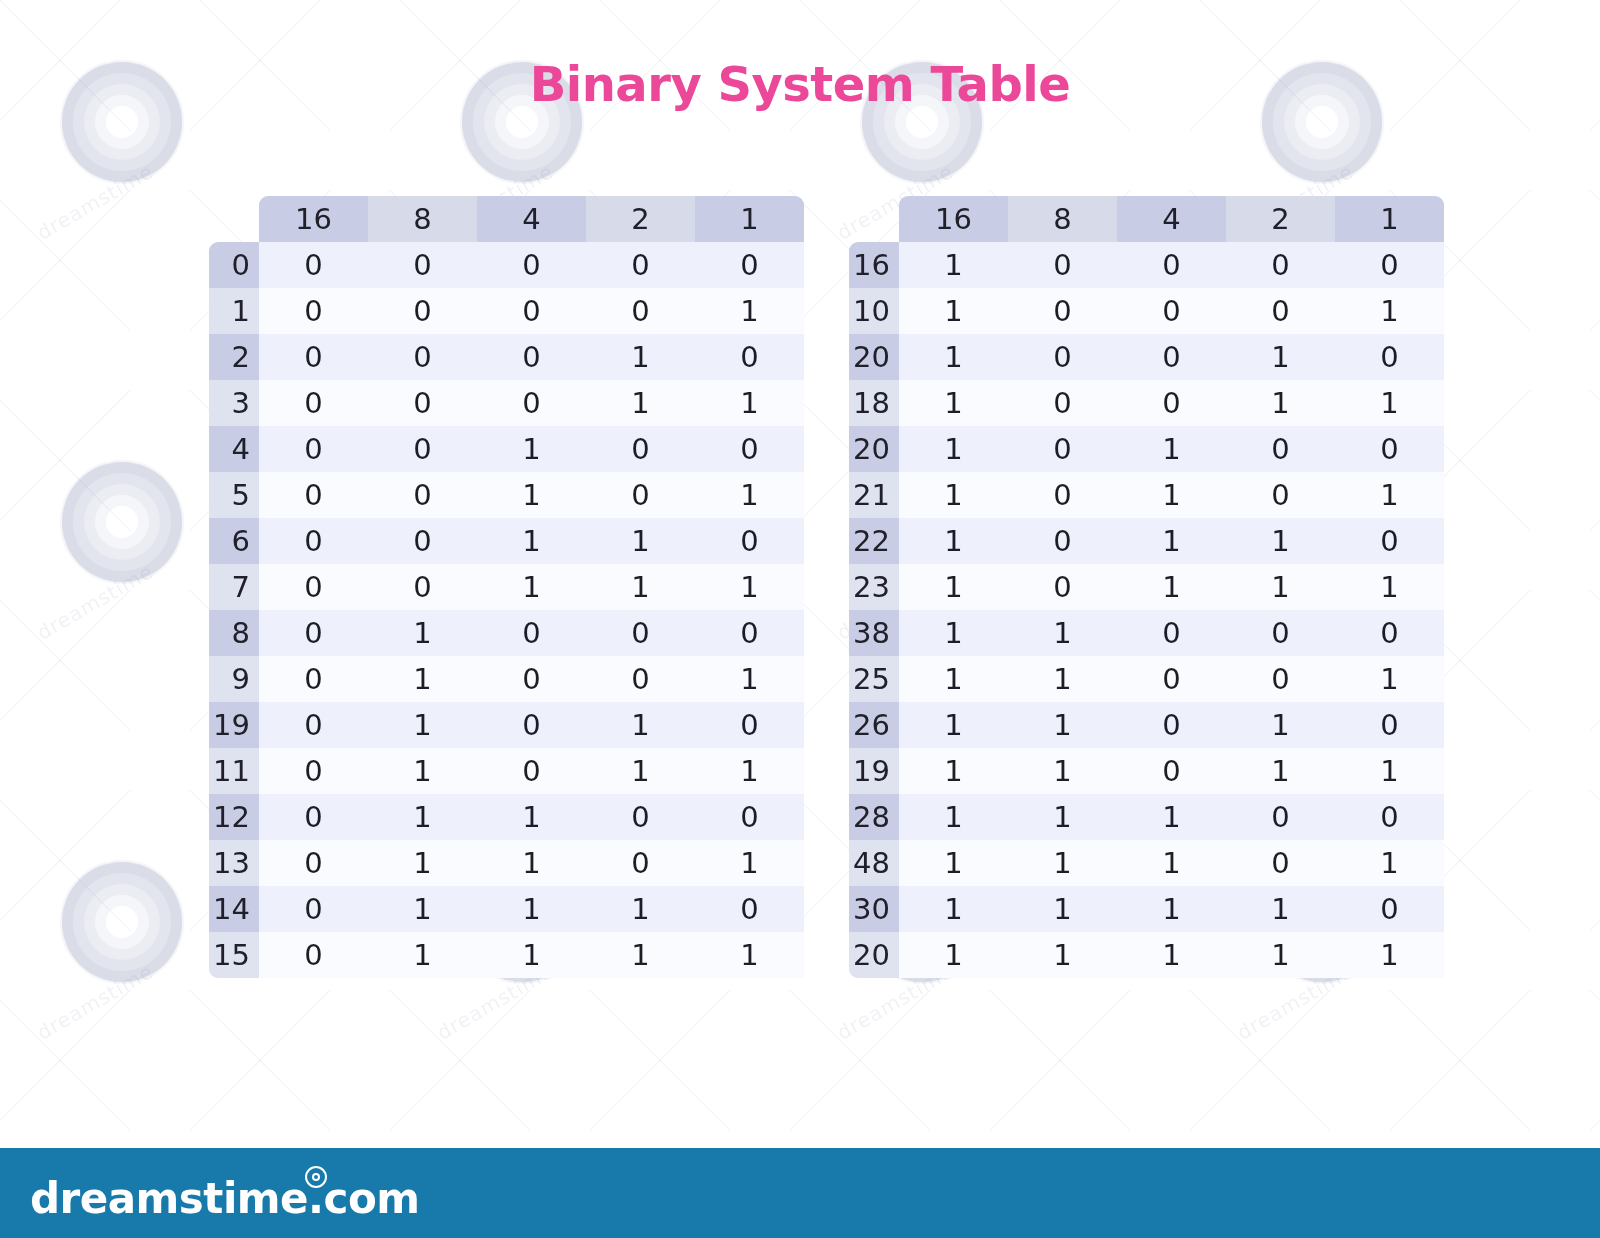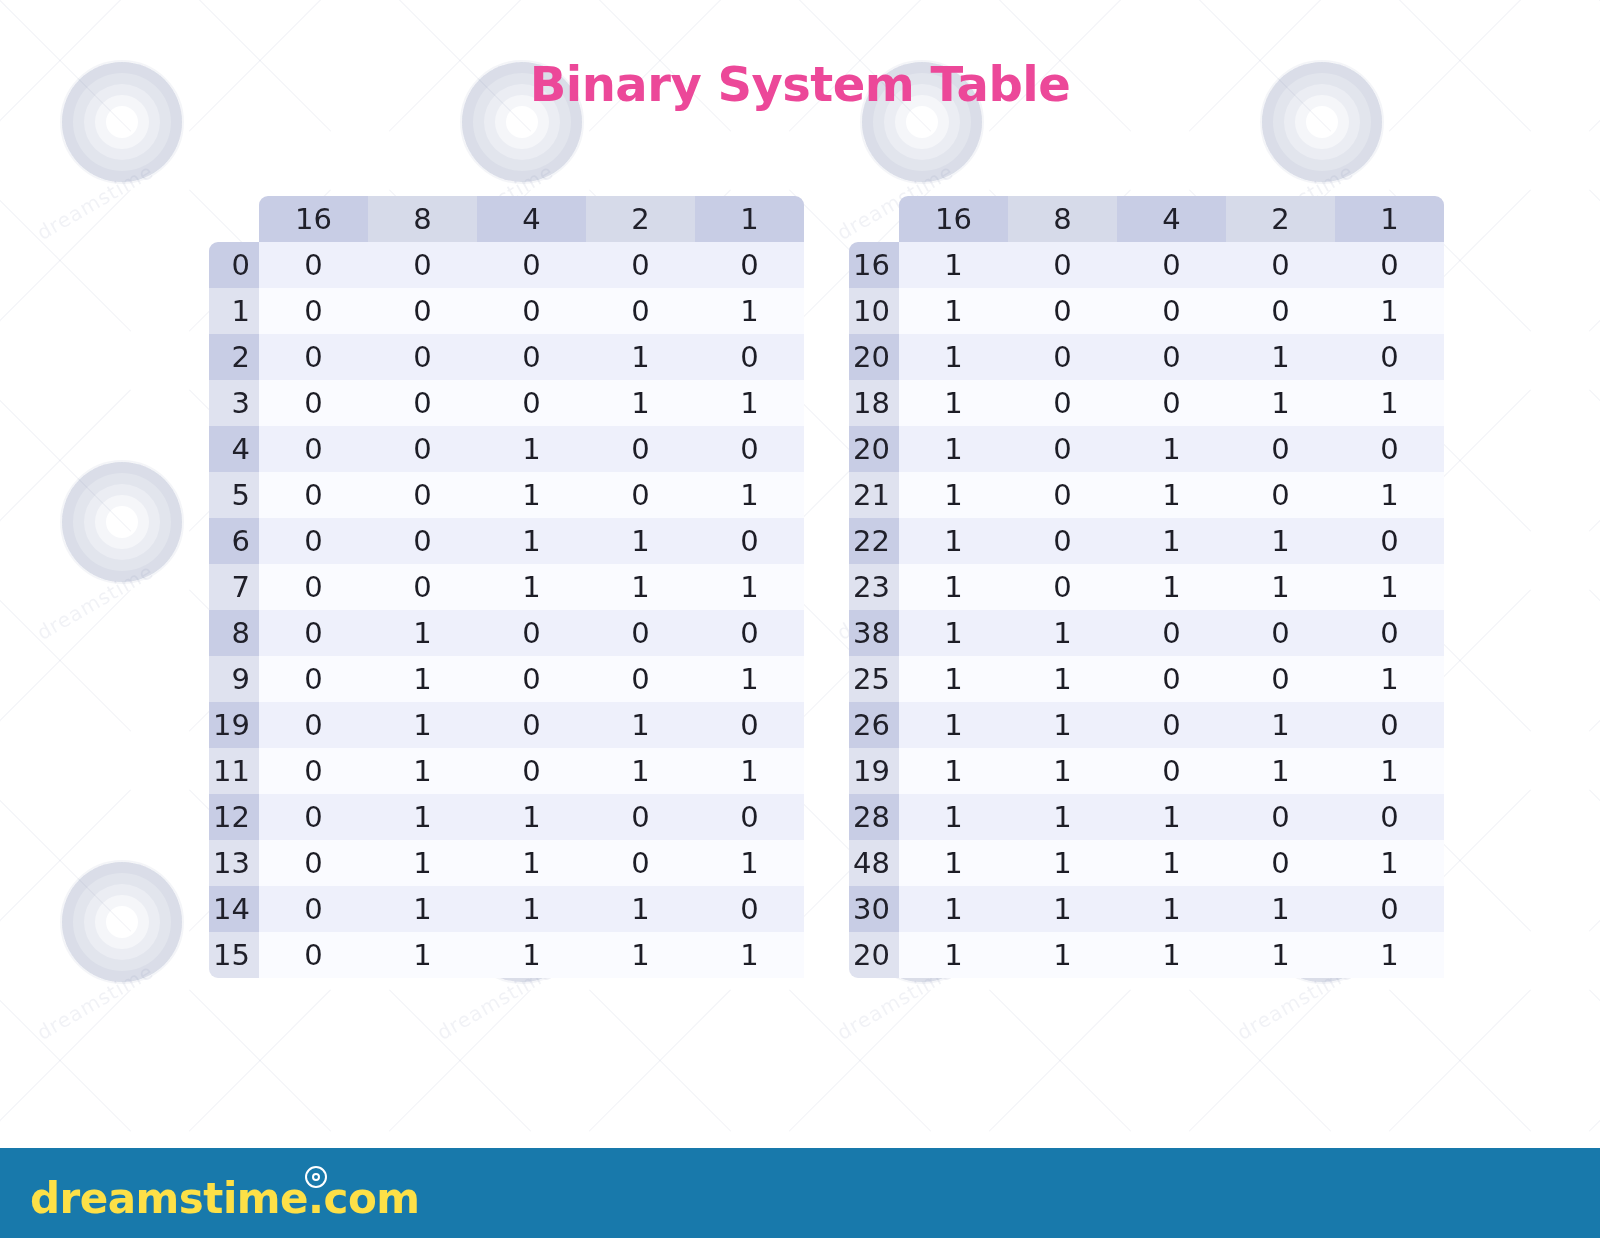--- a/index.html
+++ b/index.html
@@ -161,21 +161,21 @@
     height: 90px;
     background: #1879ab;
     z-index: 20;
   }
   #brand-logo {
     position: absolute;
     left: 30px;
     top: 26px;
     font-size: 42px;
     font-weight: 700;
-    color: #fde047;
+    color: #ffffff;
     font-family: "DejaVu Sans", sans-serif;
     letter-spacing: -0.5px;
   }
   #brand-registered-icon {
     position: absolute;
     left: 305px;
     top: 18px;
     width: 22px;
     height: 22px;
     border-radius: 50%;

